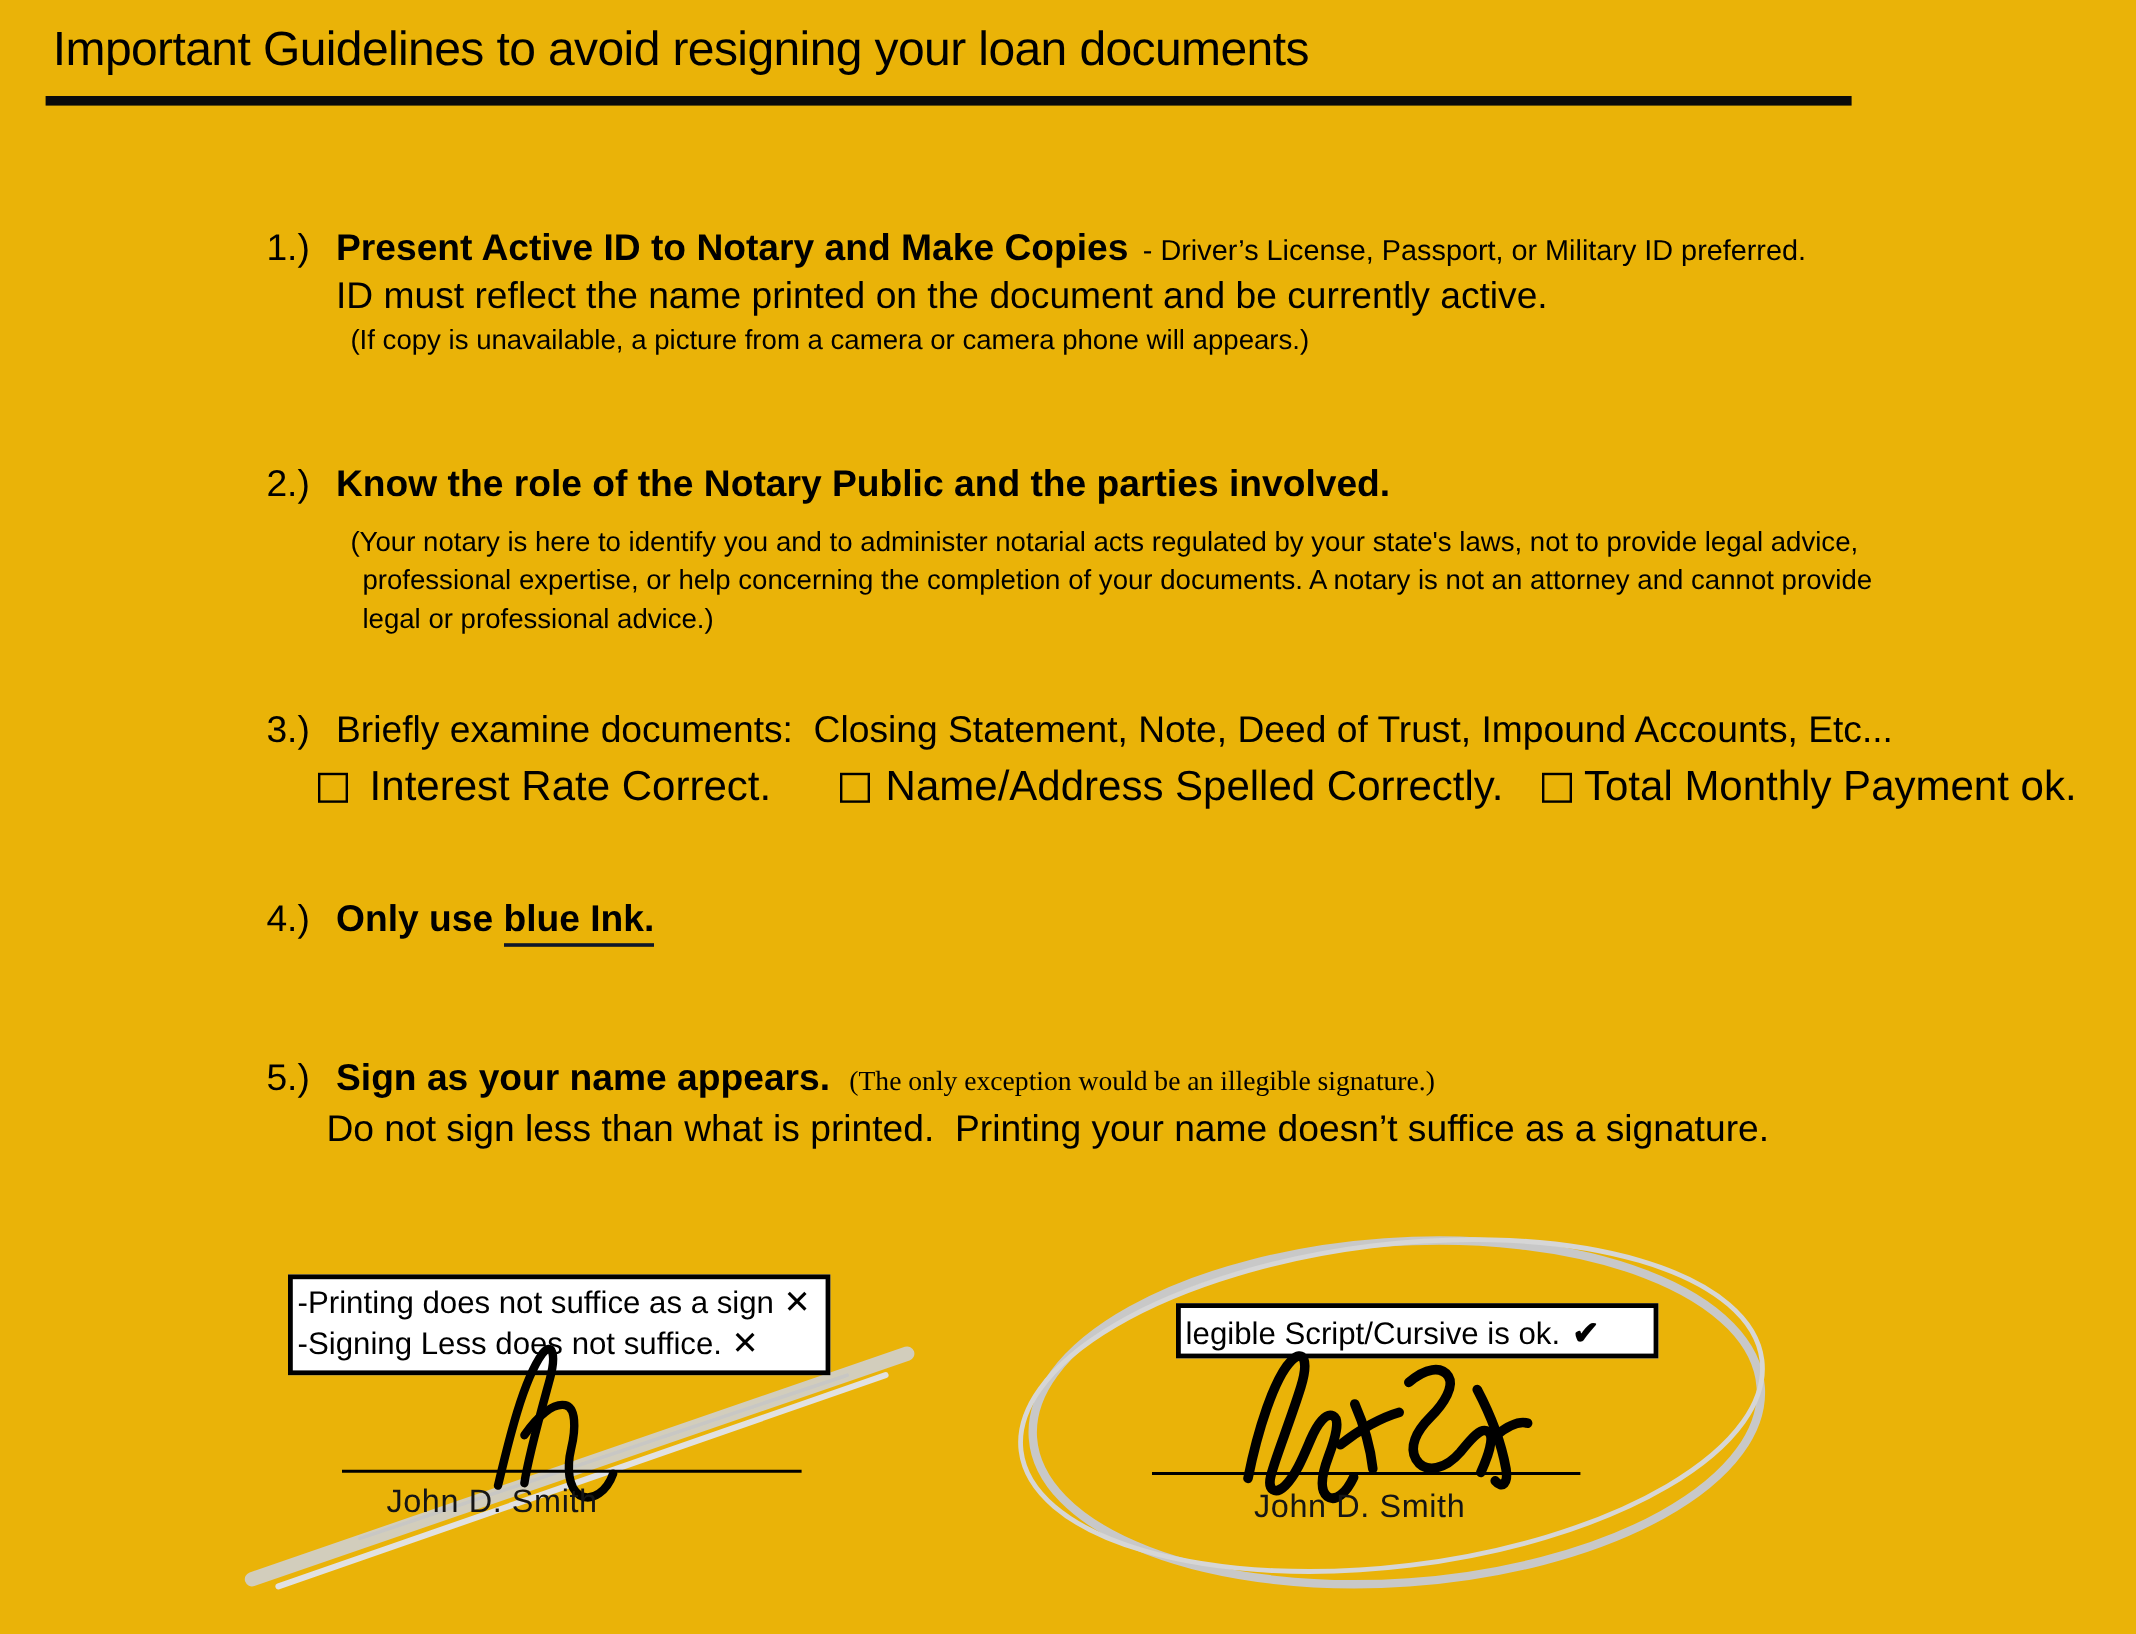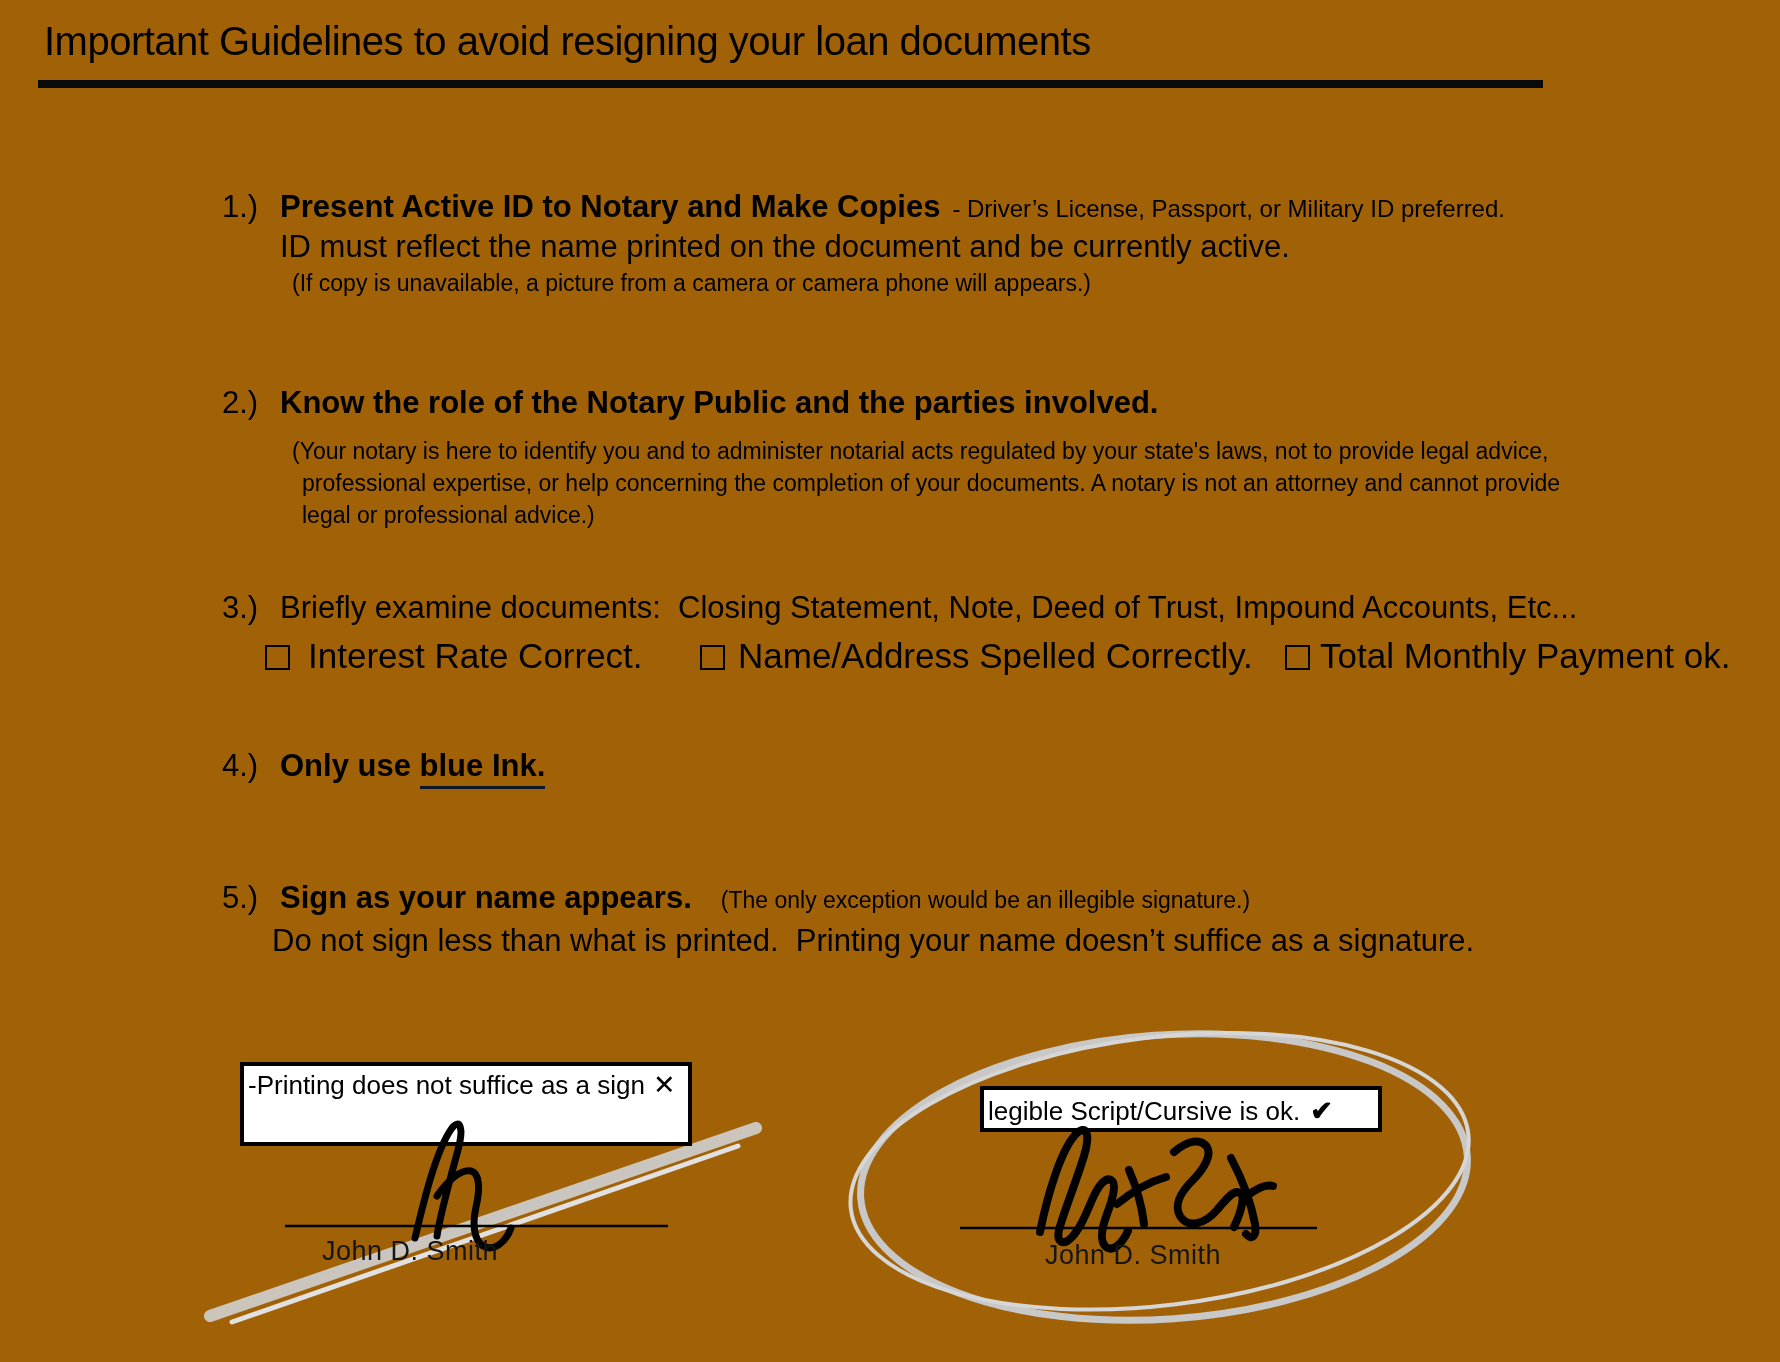--- a/index.html
+++ b/index.html
@@ -1,17 +1,17 @@
 <!DOCTYPE html>
 <html><head>
 <meta charset="utf-8">
 <style>
   html,body{margin:0;padding:0;background:#ffffff;}
   body{width:1780px;height:1362px;overflow:hidden;font-family:"Liberation Sans",sans-serif;color:#000;}
-  .page{position:relative;width:1780px;height:1362px;background:#a16207;}
+  .page{position:relative;width:1780px;height:1362px;background:#eab308;}
   .abs{position:absolute;white-space:pre;line-height:1.15;}
   .title{left:44px;top:18px;font-size:40px;letter-spacing:-0.5px;}
   .rule{position:absolute;left:38px;top:80px;width:1505px;height:8px;background:#0a0a0a;}
   .big{font-size:31px;}
   .bigb{font-size:31px;font-weight:bold;}
   .small{font-size:23px;}
   .subnote{font-size:24px;font-weight:normal;}
   .num{font-size:31px;}
   .underl{border-bottom:3px solid #0f172a;padding-bottom:3px;}
   .chk{display:inline-block;width:21px;height:21px;border:2px solid #000;vertical-align:-2px;}
@@ -47,37 +47,38 @@
   <div class="abs num" style="left:222px;top:590px;">3.)</div>
   <div class="abs big" style="left:280px;top:590px;">Briefly examine documents:  Closing Statement, Note, Deed of Trust, Impound Accounts, Etc...</div>
   <div class="abs" style="left:265px;top:636px;"><span class="chk"></span><span class="chklabel" style="margin-left:18px;">Interest Rate Correct.</span></div>
   <div class="abs" style="left:700px;top:636px;"><span class="chk"></span><span class="chklabel" style="margin-left:13px;">Name/Address Spelled Correctly.</span></div>
   <div class="abs" style="left:1285px;top:636px;"><span class="chk"></span><span class="chklabel" style="margin-left:10px;">Total Monthly Payment ok.</span></div>
 
   <div class="abs num" style="left:222px;top:748px;">4.)</div>
   <div class="abs" style="left:280px;top:748px;"><span class="bigb">Only use </span><span class="bigb underl">blue Ink.</span></div>
 
   <div class="abs num" style="left:222px;top:880px;">5.)</div>
-  <div class="abs" style="left:280px;top:880px;"><span class="bigb">Sign as your name appears.</span><span class="small" style="margin-left:29px;">(The only exception would be an illegible signature.)</span></div>
+  <div class="abs" style="left:280px;top:880px;"><span class="bigb">Sign as your name appears.</span><span class="small" style="margin-left:16px;font-family:Liberation Serif, serif;">(The only exception would be an illegible signature.)</span></div>
   <div class="abs big" style="left:272px;top:923px;">Do not sign less than what is printed.  Printing your name doesn’t suffice as a signature.</div>
 
   <svg class="overlay" width="1780" height="1362" viewBox="0 0 1780 1362">
 
     <line x1="210" y1="1316" x2="756" y2="1128" stroke="#d0d0d0" stroke-width="12" stroke-linecap="round" opacity="0.9"></line>
     <line x1="232" y1="1322" x2="738" y2="1146" stroke="#e1e1e1" stroke-width="5" stroke-linecap="round"></line>
     <line x1="300" y1="1282" x2="706" y2="1146" stroke="#c6c6c6" stroke-width="3" stroke-linecap="round" opacity="0.8"></line>
 
     <g transform="rotate(-4 1164 1177)">
       <ellipse cx="1164" cy="1177" rx="304" ry="142" fill="none" stroke="#c8c8c8" stroke-width="7"></ellipse>
       <ellipse cx="1160" cy="1171" rx="311" ry="134" fill="none" stroke="#d6d6d6" stroke-width="4" transform="rotate(-3 1160 1171)"></ellipse>
     </g>
   </svg>
 
   <div class="examplebox badbox">
     <div class="boxline"><span>-Printing does not suffice as a sign</span><span class="xmark">✕</span></div>
+    <div class="boxline"><span>-Signing Less does not suffice.</span><span class="xmark">✕</span></div>
   </div>
 
   <div class="examplebox goodbox">
     <div class="boxline"><span>legible Script/Cursive is ok.</span><span class="vmark">✔</span></div>
   </div>
 
   <svg class="overlay" width="1780" height="1362" viewBox="0 0 1780 1362">
 
     <line x1="285" y1="1226" x2="668" y2="1226" stroke="#000" stroke-width="2.5"></line>
 

